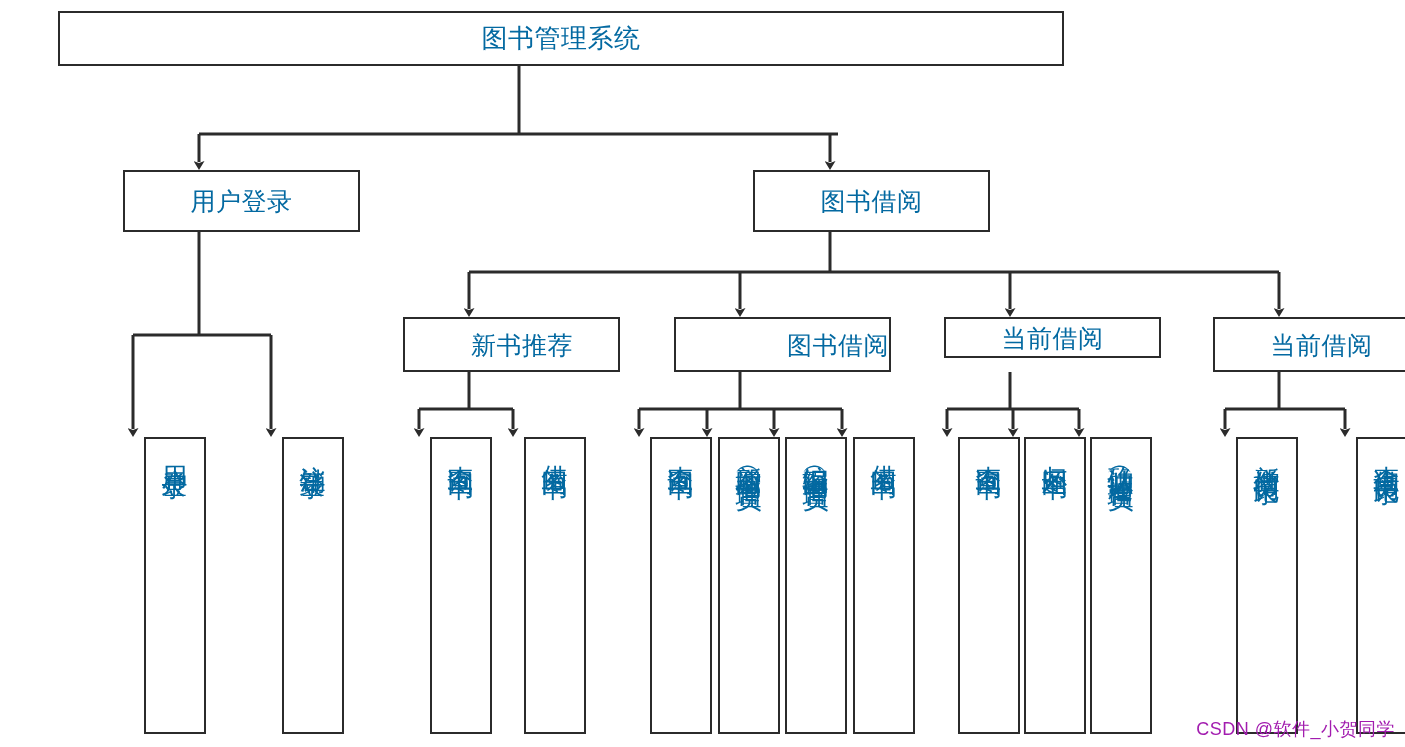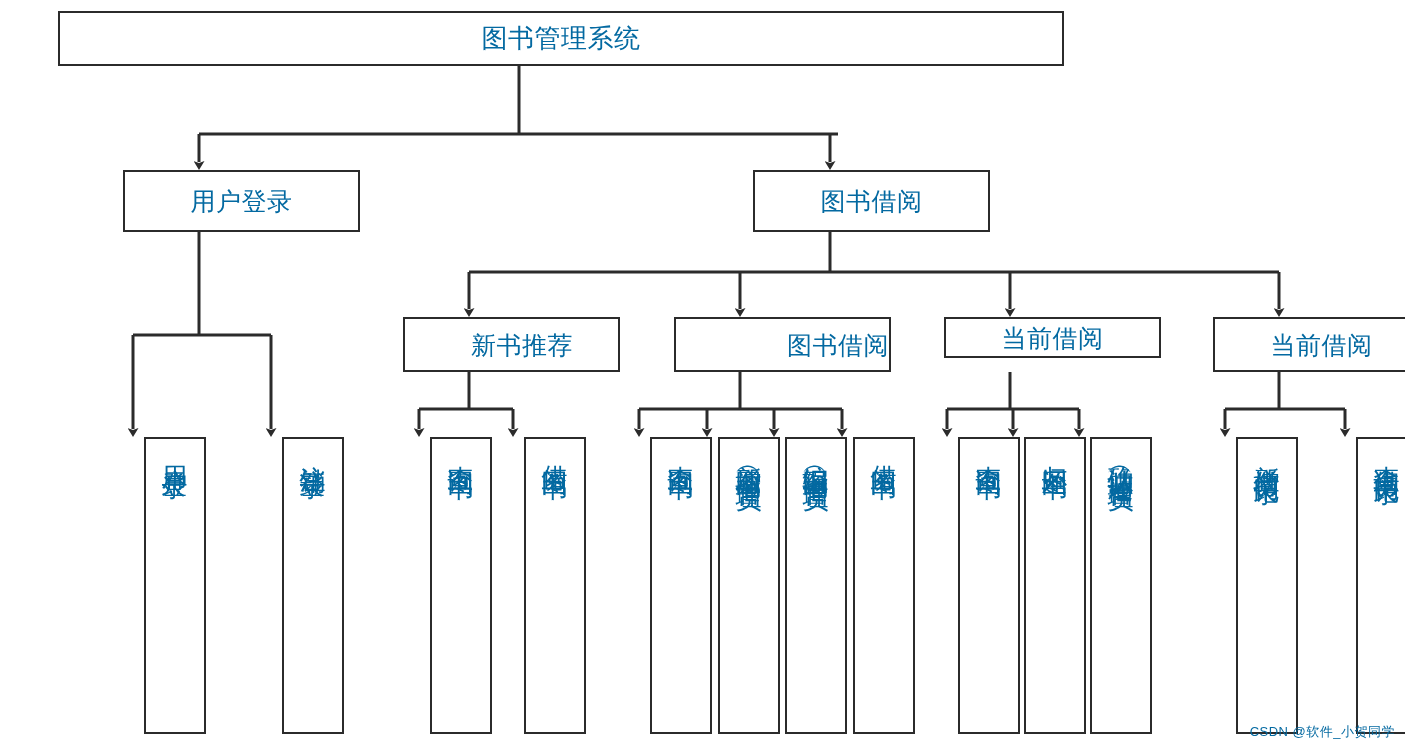--- a/index.html
+++ b/index.html
@@ -61,22 +61,22 @@
     text-orientation: upright;
     font-size: 26px;
     line-height: 1;
     letter-spacing: 3px;
     white-space: nowrap;
   }
   #watermark {
     position: absolute;
     right: 10px;
     bottom: 6px;
-    font-size: 13px;
-    color: #0369a1;
+    font-size: 18px;
+    color: #a21caf;
     letter-spacing: 0.5px;
     white-space: nowrap;
   }
 </style>
 </head>
 <body>
 
 <div id="diagram-root">
 
   <svg id="edge-layer" viewBox="0 0 1405 747" xmlns="http://www.w3.org/2000/svg">

